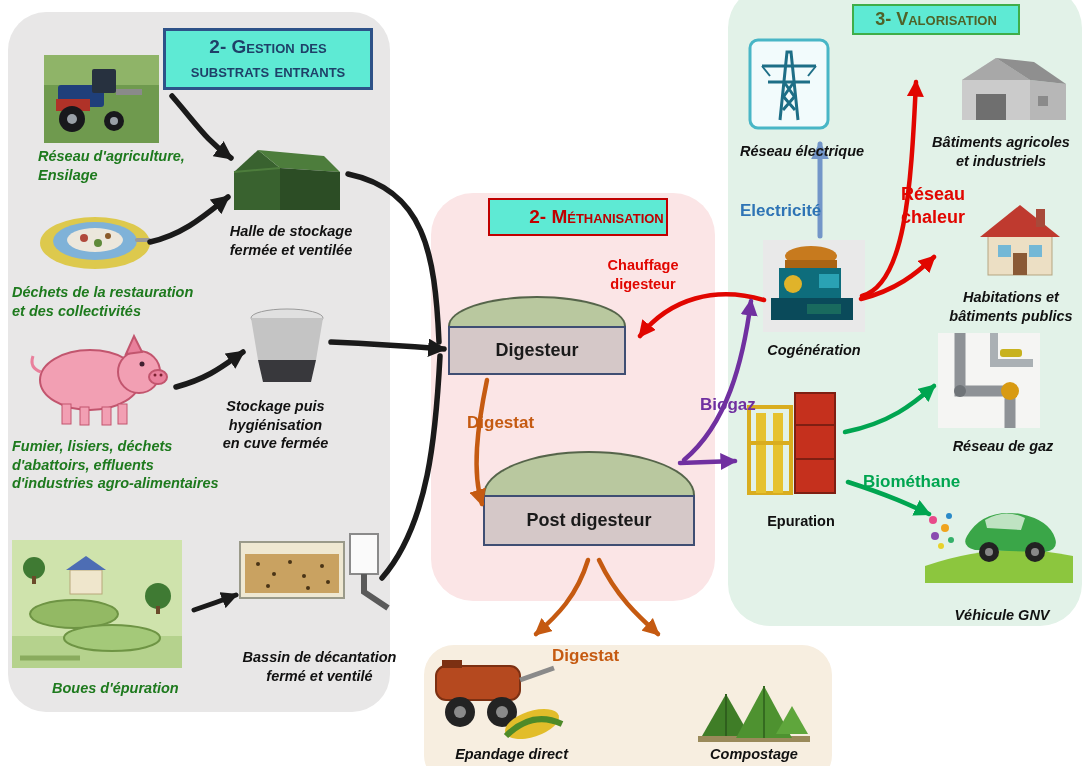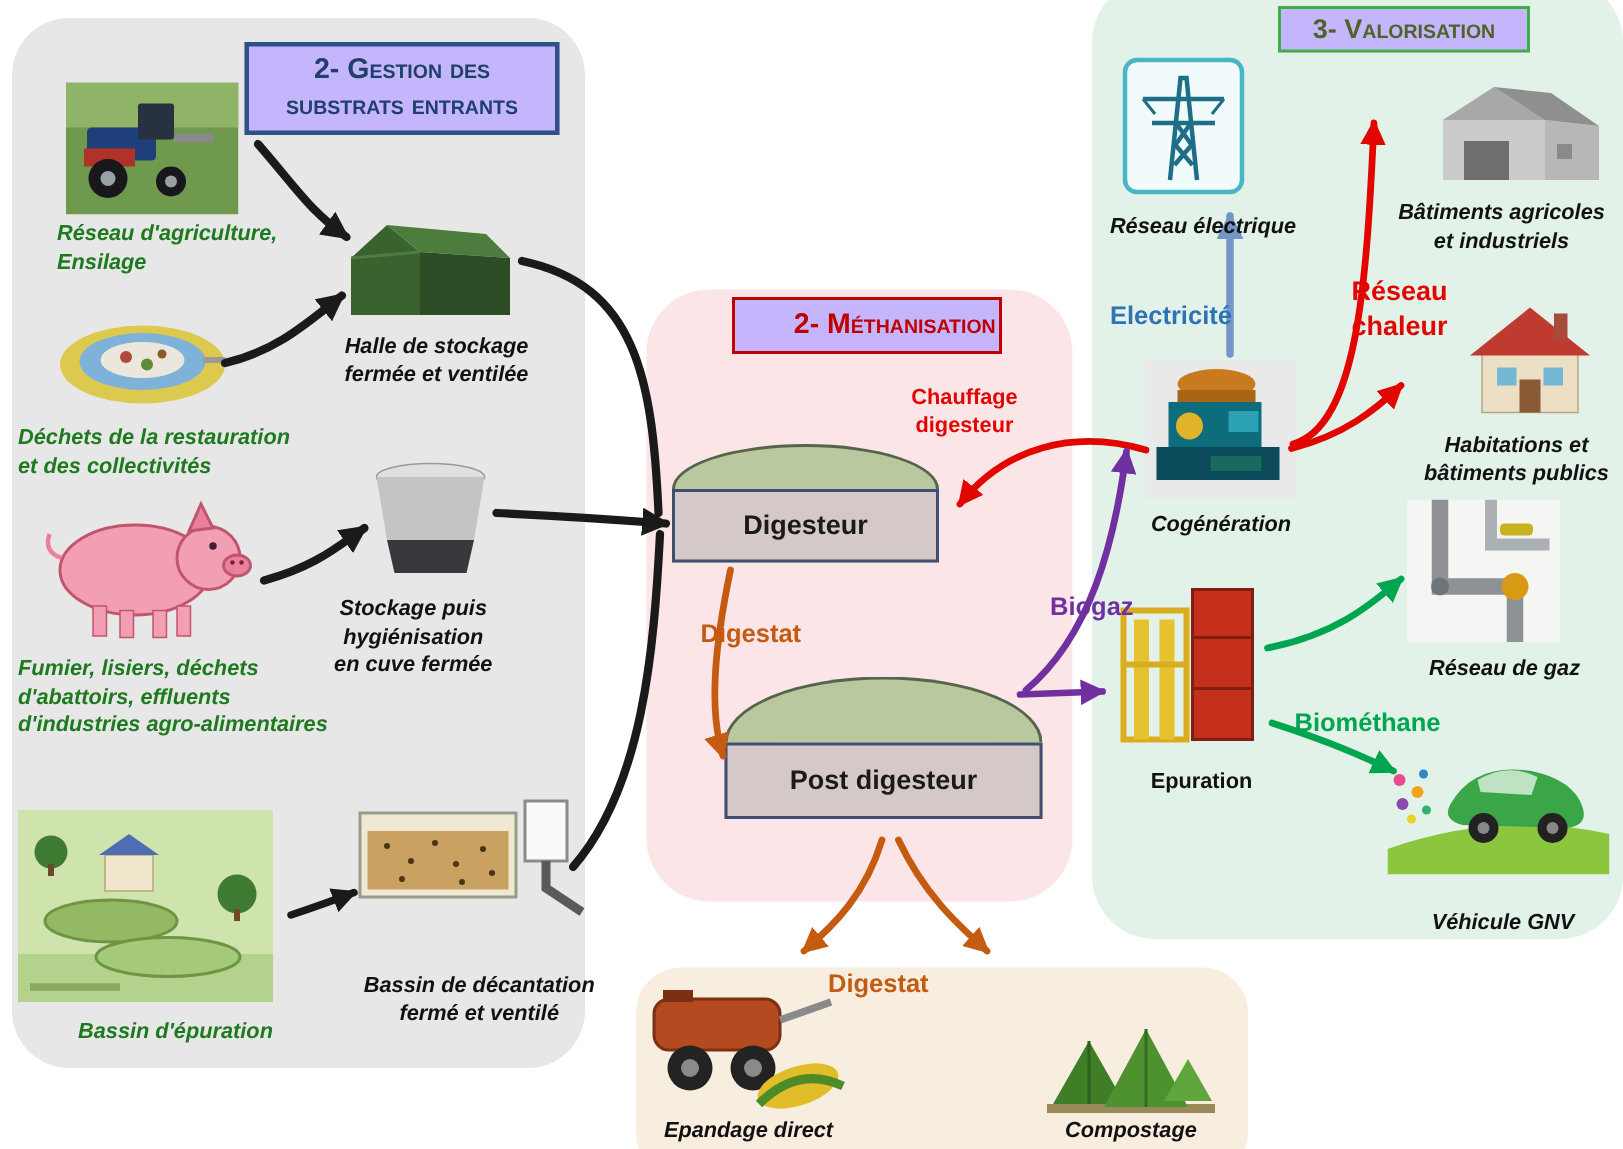--- a/index.html
+++ b/index.html
@@ -8,21 +8,21 @@
 
   .panel { position:absolute; }
   .panel-gray  { left:8px;   top:12px;  width:382px; height:700px; background:#e8e7e7; border-radius:38px; }
   .panel-pink  { left:431px; top:193px; width:284px; height:408px; background:#fbe5e6; border-radius:42px; }
   .panel-green { left:728px; top:-14px; width:354px; height:640px; background:#e2f2e8; border-radius:42px; }
   .panel-tan   { left:424px; top:645px; width:408px; height:140px; background:#f7eee0; border-radius:30px; }
 
   .img { position:absolute; }
   .img svg { display:block; width:100%; height:100%; }
 
-  .titlebox { position:absolute; background:#c4b5fd; display:flex; align-items:center; justify-content:center;
+  .titlebox { position:absolute; background:#5eead4; display:flex; align-items:center; justify-content:center;
               text-align:center; font-weight:bold; font-variant:small-caps; white-space:pre-line; line-height:1.25; }
   .tb1 { left:163px; top:28px;  width:210px; height:62px; border:3px solid #2e5288; color:#1f4068; font-size:19px; }
   .tb2 { left:488px; top:198px; width:180px; height:38px; border:2px solid #c00000; color:#c00000; font-size:19px;padding-left:37px; }
   .tb3 { left:852px; top:4px;   width:168px; height:31px; border:2px solid #3fae49; color:#4f6228; font-size:18px; }
   .tb4 { left:563px; top:690px; width:123px; height:56px; border:2px solid #2a2a2a; color:#111;    font-size:16px; }
 
   .lbl { position:absolute; white-space:pre-line; font-weight:bold; font-style:italic;
          font-size:14.5px; line-height:1.28; color:#111; }
   .lbl.green  { color:#1e7a1e; }
   .lbl.center { text-align:center; }
@@ -314,21 +314,21 @@
   <div class="lbl center" style="left:210px;top:222px;width:162px;">Halle de stockage
 fermée et ventilée</div>
   <div class="lbl green" style="left:12px;top:283px;">Déchets de la restauration
 et des collectivités</div>
   <div class="lbl center" style="left:198px;top:397px;width:155px;">Stockage puis
 hygiénisation
 en cuve fermée</div>
   <div class="lbl green" style="left:12px;top:437px;">Fumier, lisiers, déchets
 d'abattoirs, effluents
 d'industries agro-alimentaires</div>
-  <div class="lbl green" style="left:52px;top:679px;">Bassin d'épuration</div>
+  <div class="lbl green" style="left:52px;top:679px;">Boues d'épuration</div>
   <div class="lbl center" style="left:232px;top:648px;width:175px;">Bassin de décantation
 fermé et ventilé</div>
 
   <div class="lbl red roman center" style="left:597px;top:256px;width:92px;">Chauffage
 digesteur</div>
   <div class="lbl brown roman" style="left:467px;top:412px;">Digestat</div>
 
   <div class="lbl center" style="left:726px;top:142px;width:152px;">Réseau électrique</div>
   <div class="lbl center" style="left:920px;top:133px;width:162px;">Bâtiments agricoles
 et industriels</div>
@@ -338,16 +338,16 @@
   <div class="lbl center" style="left:750px;top:341px;width:128px;">Cogénération</div>
   <div class="lbl center" style="left:930px;top:288px;width:162px;">Habitations et
 bâtiments publics</div>
   <div class="lbl purple roman" style="left:700px;top:394px;">Biogaz</div>
   <div class="lbl roman center" style="left:755px;top:512px;width:92px;">Epuration</div>
   <div class="lbl center" style="left:942px;top:437px;width:122px;">Réseau de gaz</div>
   <div class="lbl kgreen roman" style="left:863px;top:471px;">Biométhane</div>
   <div class="lbl center" style="left:936px;top:606px;width:132px;">Véhicule GNV</div>
 
   <div class="lbl brown roman" style="left:552px;top:645px;">Digestat</div>
-  <div class="lbl center" style="left:430px;top:745px;width:138px;">Epandage direct</div>
+  <div class="lbl center" style="left:430px;top:745px;width:138px;text-align:right;">Epandage direct</div>
   <div class="lbl center" style="left:697px;top:745px;width:114px;">Compostage</div>
 
 </div>
 
 </body></html>

